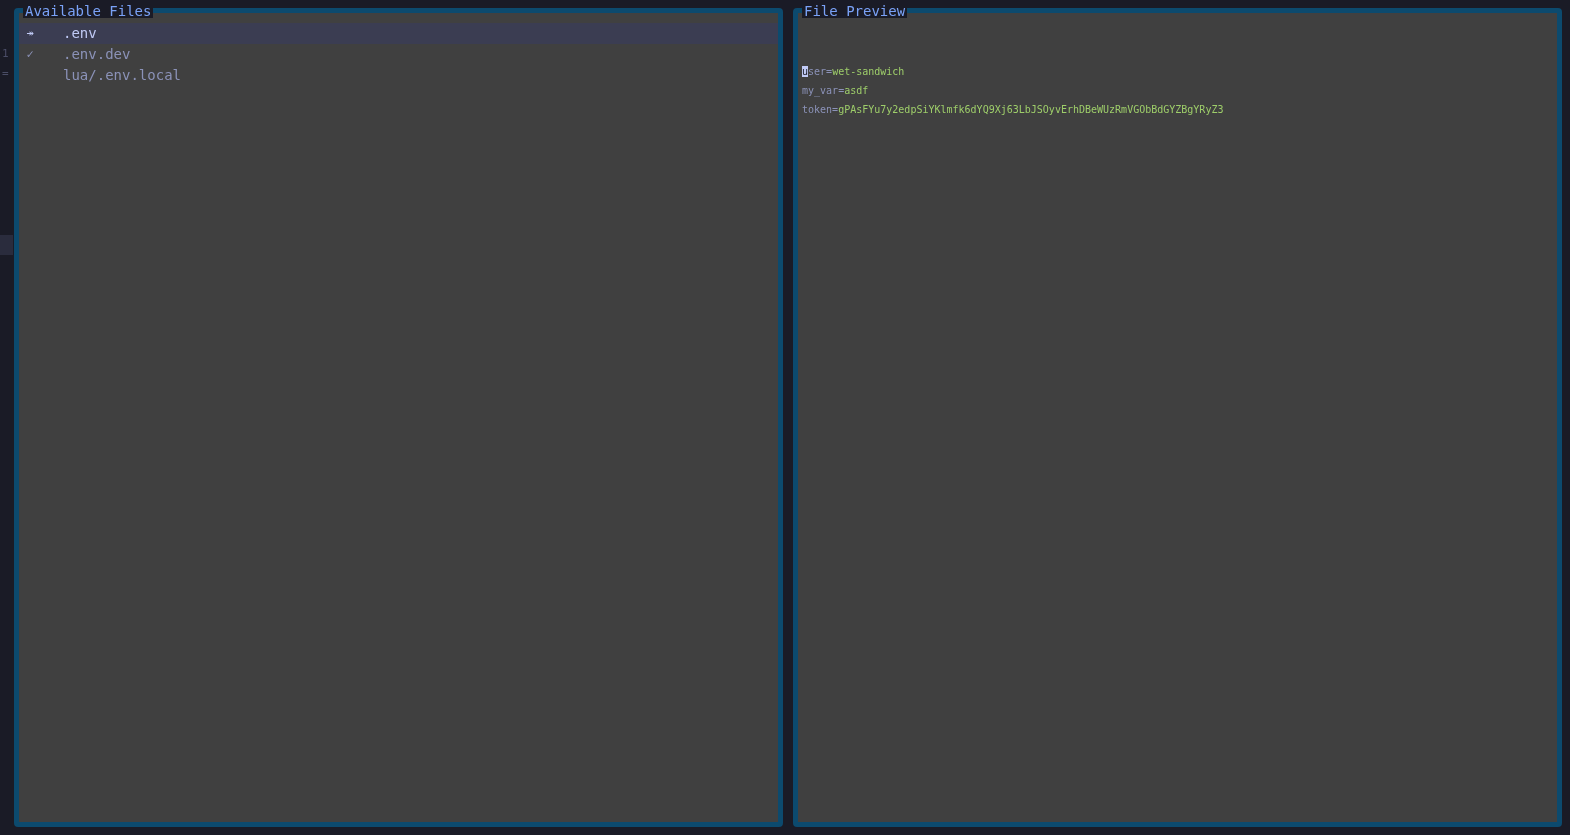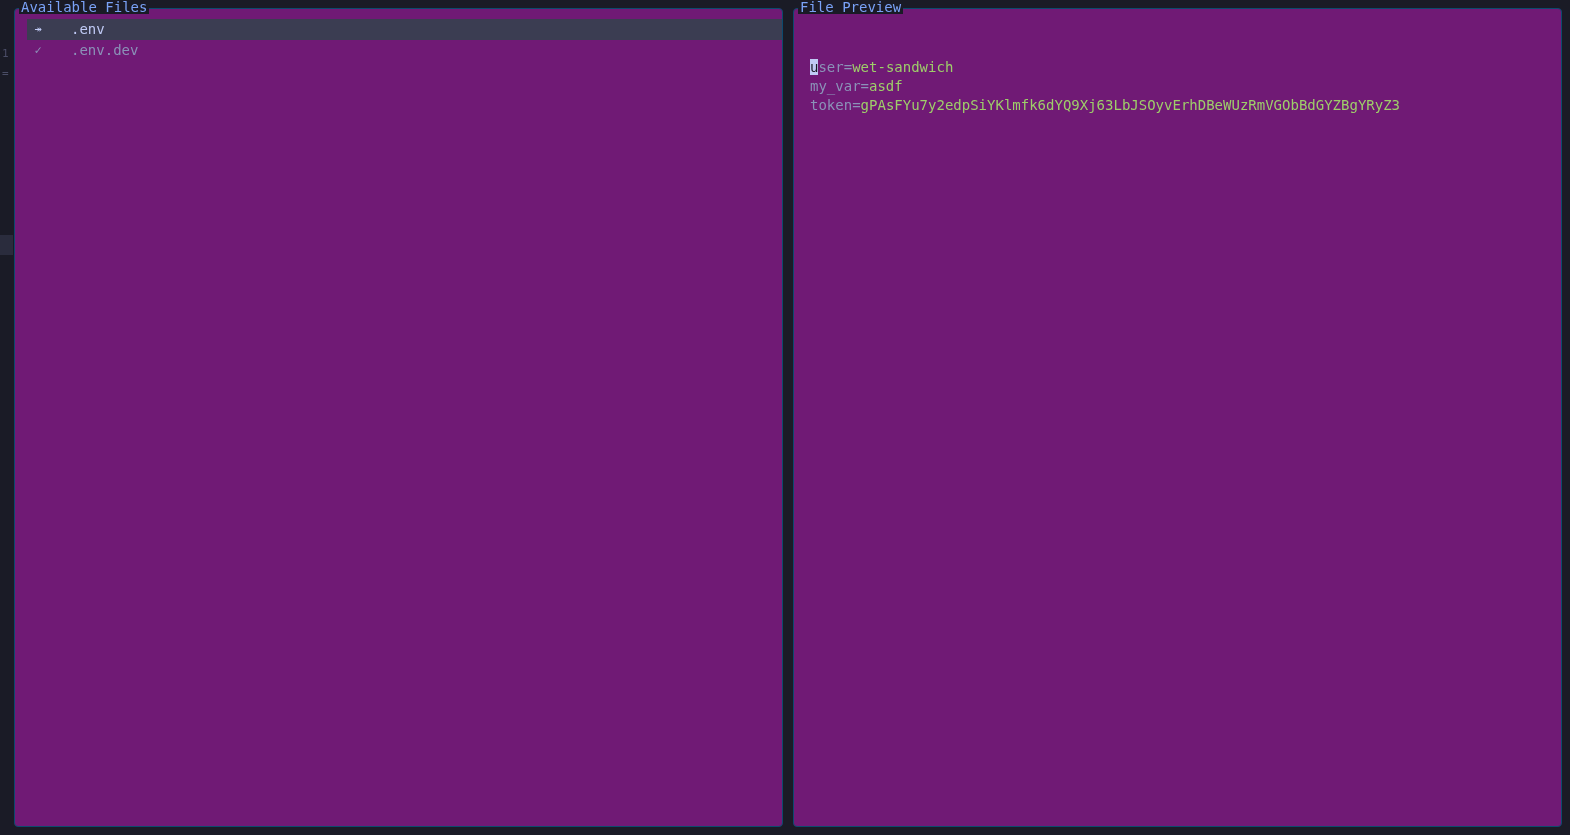--- a/index.html
+++ b/index.html
@@ -21,26 +21,25 @@
     
     .container {
       display: flex;
       padding: 8px 8px 8px 14px;
       gap: 10px;
       height: 100%;
     }
     
     .panel {
       position: relative;
-      border: 1px solid #0c4a6e;
+      border: 5px solid #0c4a6e;
       border-radius: 4px;
       flex: 1;
       height: 100%;
-      background-color: #701a75;
-      padding-left: 12px;
+      background-color: #404040;
     }
     
     .panel-title {
       position: absolute;
       top: -9px;
       left: 4px;
       background-color: #1a1b26;
       color: #7aa2f7;
       padding: 0 2px;
       font-size: 14px;
@@ -84,21 +83,21 @@
     }
     
     .file-name {
       padding-left: 2px;
       margin-left: 24px;
     }
     
     .preview-content {
       padding: 1px 4px;
       line-height: 19px;
-      font-size: 14px;
+      font-size: 10px;
       white-space: pre;
     }
     
     .preview-line {
       display: block;
     }
     
     .env-key {
       color: #8b92b8;
     }
@@ -148,20 +147,24 @@
     <div class="panel-content">
       <div class="file-list" id="file-list">
       <div class="file-item selected">
             <span class="file-marker">↠</span>
             <span class="file-name">.env</span>
           </div>
           <div class="file-item">
             <span class="file-marker">✓</span>
             <span class="file-name">.env.dev</span>
           </div>
+          <div class="file-item">
+            <span class="file-marker"> </span>
+            <span class="file-name">lua/.env.local</span>
+          </div>
         </div>
     </div>
   </div>
 
   <div class="panel">
     <div class="panel-title">File Preview</div>
     <div class="panel-content">
       <div class="preview-content" id="preview-content">
       <div class="preview-line"><span class="env-key"><span class="cursor-char">u</span>ser</span><span class="env-equals">=</span><span class="env-value">wet-sandwich</span></div><div class="preview-line"><span class="env-key">my_var</span><span class="env-equals">=</span><span class="env-value">asdf</span></div><div class="preview-line"><span class="env-key">token</span><span class="env-equals">=</span><span class="env-value">gPAsFYu7y2edpSiYKlmfk6dYQ9Xj63LbJSOyvErhDBeWUzRmVGObBdGYZBgYRyZ3</span></div></div>
     </div>

